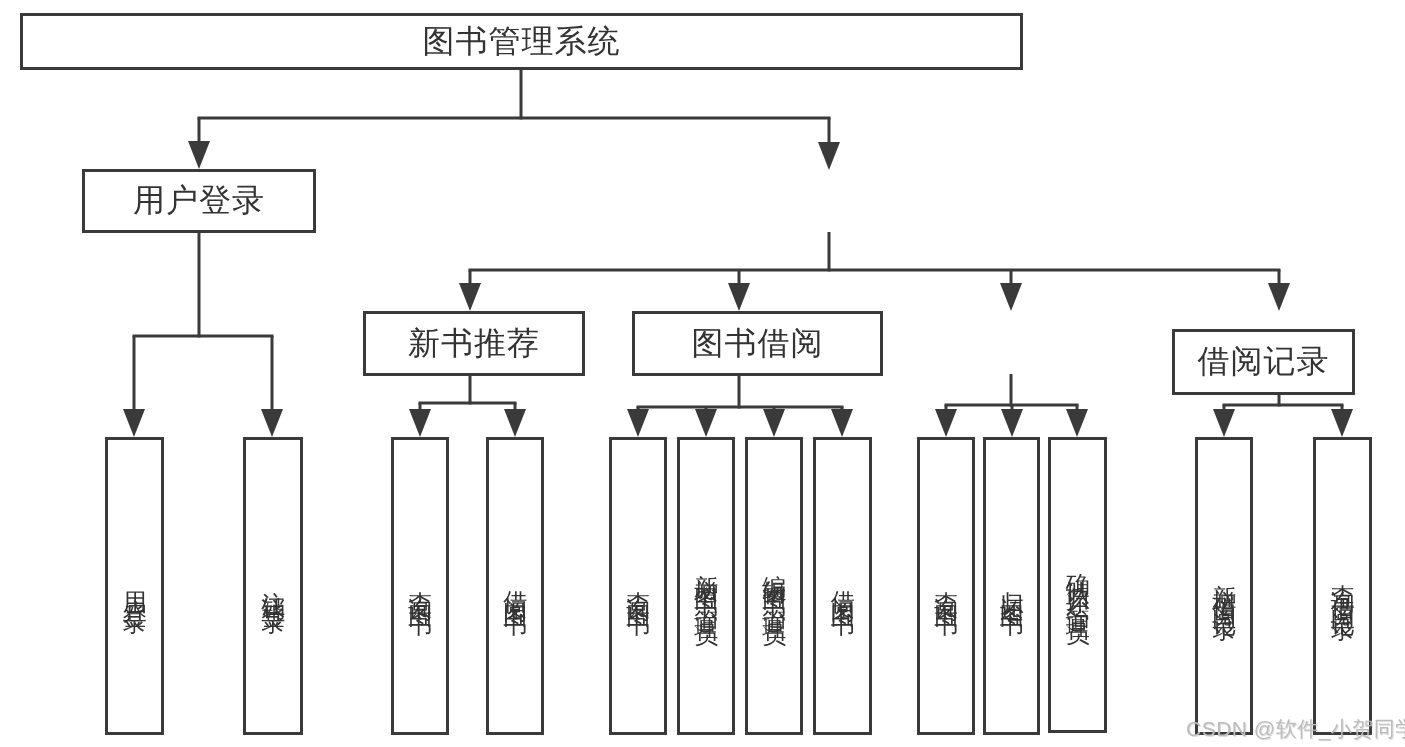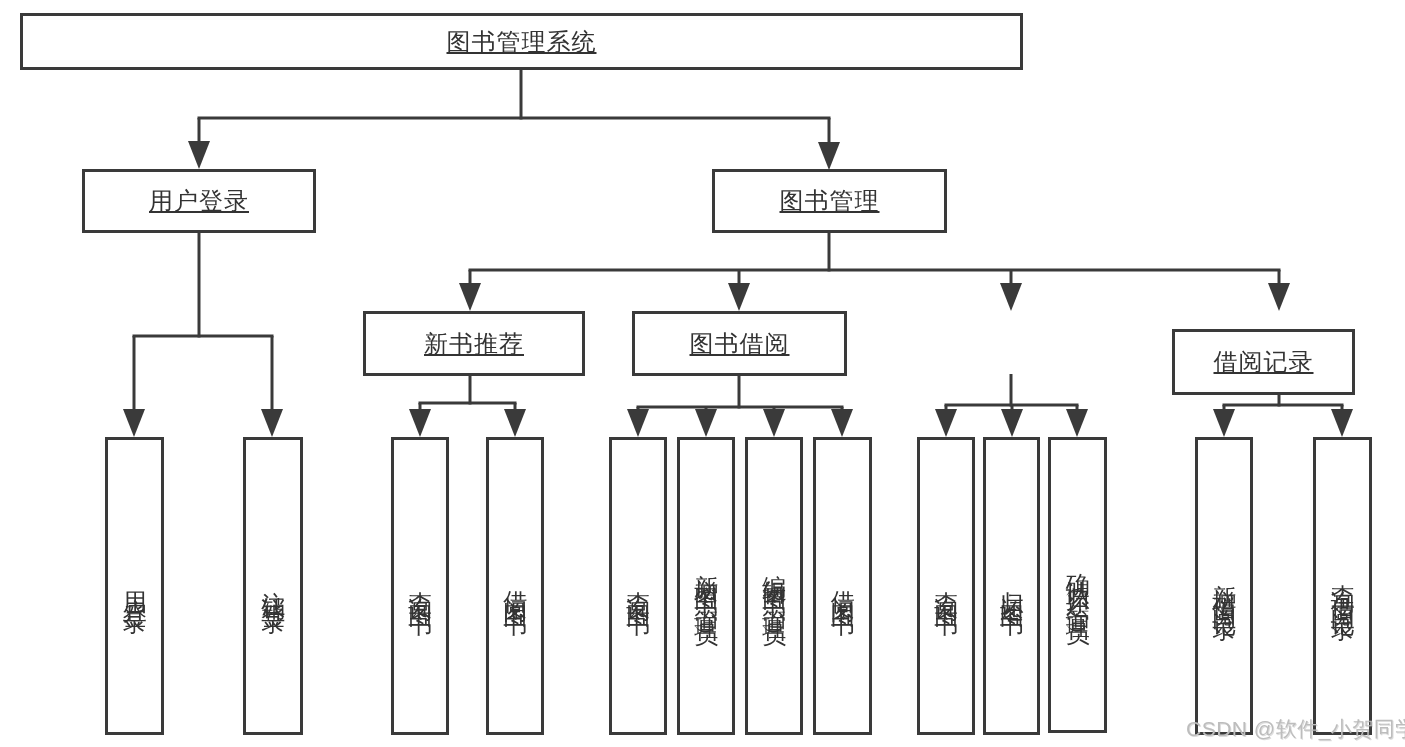--- a/index.html
+++ b/index.html
@@ -14,23 +14,22 @@
     font-family:"Liberation Sans",sans-serif;overflow:hidden;
   }
   .connectors{position:absolute;left:0;top:0;color:var(--line);}
   .box{
     position:absolute;box-sizing:border-box;
     border:3px solid var(--line);background:#fff;
     display:flex;align-items:center;justify-content:center;
     color:var(--text);
   }
   .hlabel{
-    font-size:24px;letter-spacing:1px;white-space:nowrap;
+    font-size:32px;letter-spacing:1px;white-space:nowrap;
     color:var(--text);
-    text-decoration:underline;
   }
   .vlabel{
     writing-mode:vertical-rl;text-orientation:mixed;
     font-size:24px;line-height:1.1;letter-spacing:7px;
     color:var(--text);white-space:nowrap;
   }
   .watermark{
     position:absolute;left:1186px;top:715px;z-index:5;
     font-size:21px;letter-spacing:0.5px;color:var(--watermark);
     text-shadow:1px 1px 0 rgba(120,120,120,0.25);
@@ -108,28 +107,25 @@
     </g>
   </svg>
 
   <div class="box" style="left:20px;top:13px;width:1003px;height:57px">
     <span class="hlabel">图书管理系统</span>
   </div>
 
   <div class="box" style="left:82px;top:169px;width:234px;height:64px">
     <span class="hlabel">用户登录</span>
   </div>
-  <div class="box" style="left:712px;top:169px;width:235px;height:64px">
-    <span class="hlabel">图书管理</span>
-  </div>
 
   <div class="box" style="left:363px;top:311px;width:222px;height:65px">
     <span class="hlabel">新书推荐</span>
   </div>
-  <div class="box" style="left:632px;top:311px;width:215px;height:65px">
+  <div class="box" style="left:632px;top:311px;width:251px;height:65px">
     <span class="hlabel">图书借阅</span>
   </div>
   <div class="box" style="left:1172px;top:329px;width:183px;height:66px">
     <span class="hlabel">借阅记录</span>
   </div>
 
   <div class="box" style="left:105px;top:437px;width:59px;height:298px">
     <span class="vlabel">用户登录</span>
   </div>
   <div class="box" style="left:243px;top:437px;width:60px;height:298px">

